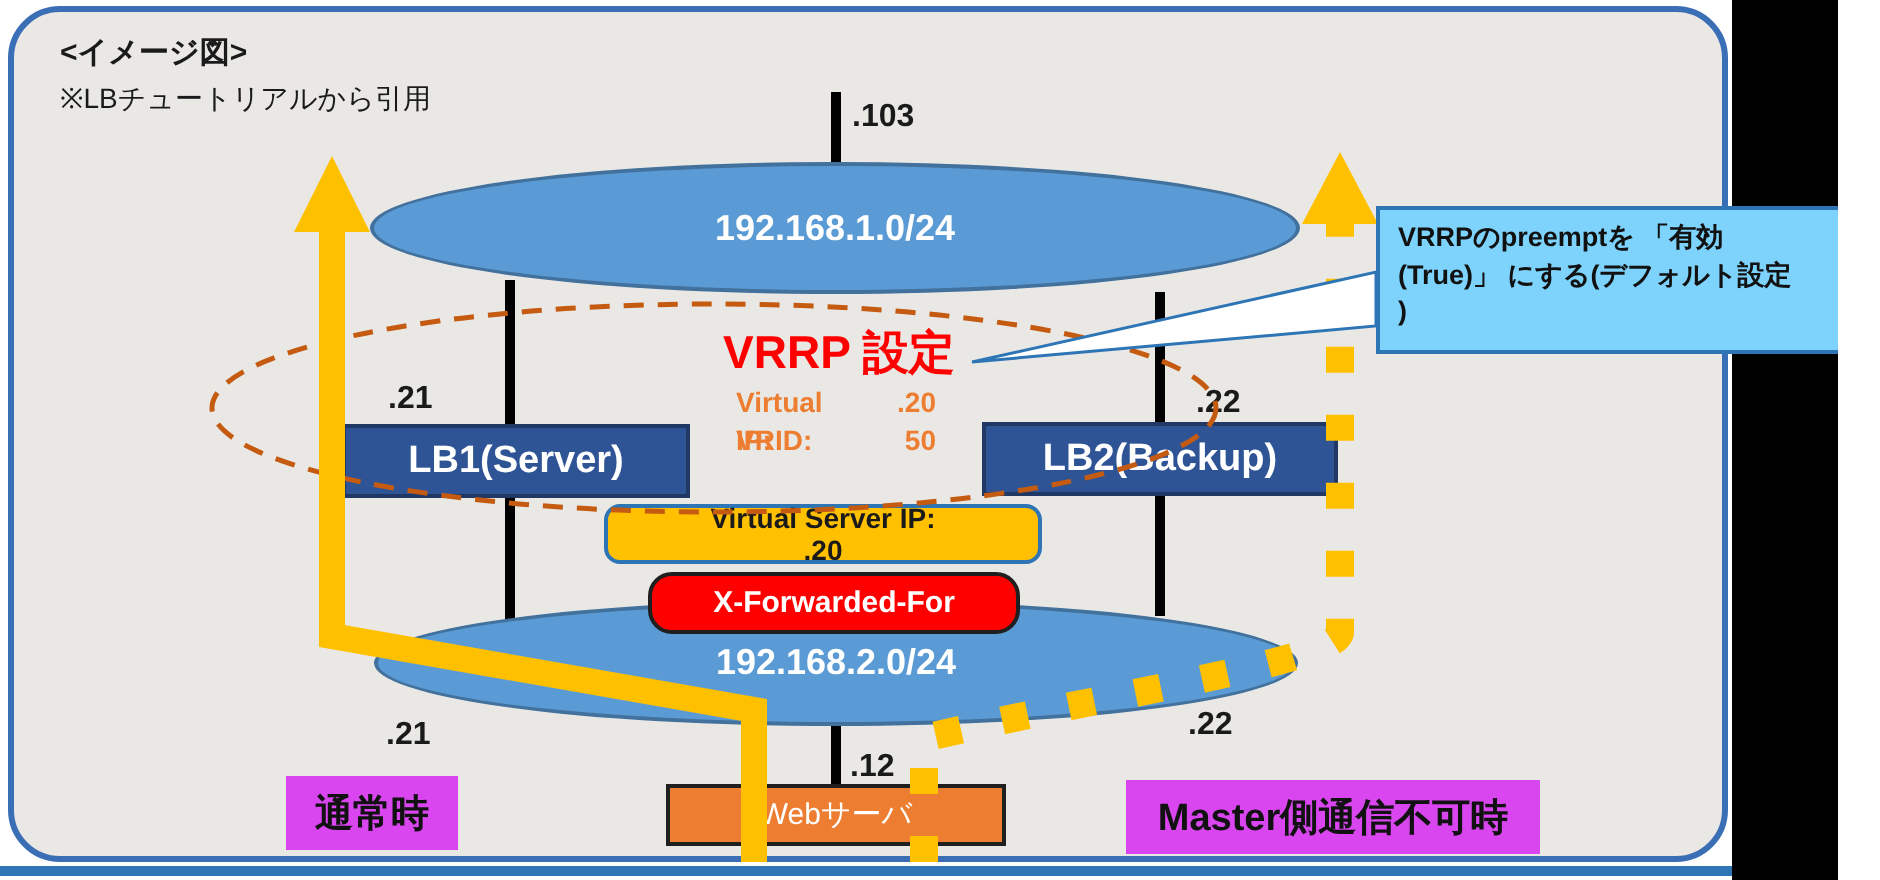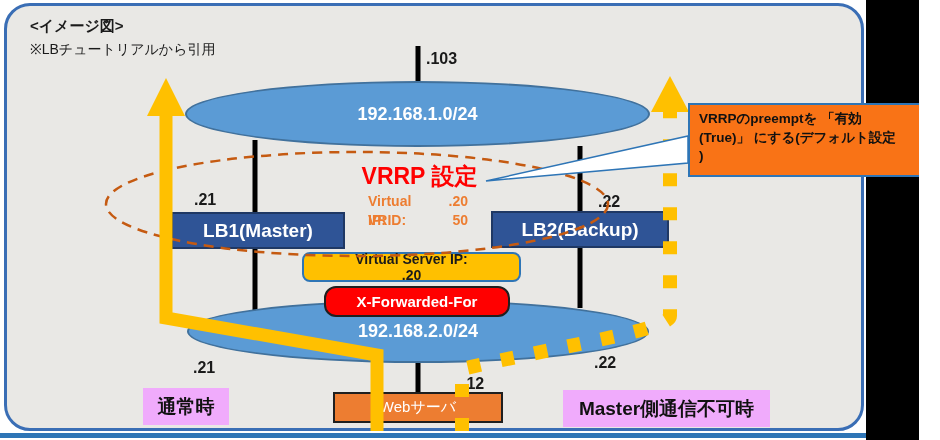--- a/index.html
+++ b/index.html
@@ -34,44 +34,44 @@
     background:#2F5496;border:2.5px solid #1F3864;color:#fff;font-size:19px;font-weight:600;
   }
   .lb1{left:171px;top:212px;width:174px;height:37px;}
   .lb2{left:491px;top:211px;width:178px;height:37px;}
   .ip-label{font-size:16px;font-weight:600;color:#1a1a1a;}
   .ip-pc{left:426px;top:50px;}
   .ip-lb1-up{left:194px;top:191px;}
   .ip-lb2-up{left:598px;top:193px;}
   .ip-lb1-low{left:193px;top:359px;}
   .ip-lb2-low{left:594px;top:354px;}
-  .ip-web{left:425px;top:375px;margin-left:37px;}
+  .ip-web{left:425px;top:375px;}
   .vrrp-title{left:337px;top:161px;width:165px;text-align:center;
     font-size:23px;font-weight:bold;color:#FF0000;}
   .vrrp-details{left:368px;top:192px;width:100px;font-size:14px;font-weight:bold;color:#ED7D31;}
   .vrrp-row{display:flex;justify-content:space-between;height:19px;line-height:19px;gap:32px;}
   .vsip-box{
     left:302px;top:252px;width:219px;height:30px;border-radius:8px;
     background:#FFC000;border:2px solid #2E75B6;color:#1a1a1a;
     display:flex;align-items:center;justify-content:center;font-size:14px;font-weight:bold;flex-direction:column;
   }
   .vsip-box .gap{width:14px;}
   .xff-box{
     left:324px;top:286px;width:186px;height:31px;border-radius:12px;
     background:#FF0000;border:2.5px solid #1f1f1f;color:#fff;
     display:flex;align-items:center;justify-content:center;font-size:15px;font-weight:bold;
   }
   .legend-box{
-    background:#f0abfc;color:#111;display:flex;align-items:center;justify-content:center;
+    background:#d946ef;color:#111;display:flex;align-items:center;justify-content:center;
     font-size:19px;font-weight:bold;
   }
   .legend-normal{left:143px;top:388px;width:86px;height:37px;}
   .legend-failover{left:563px;top:390px;width:207px;height:37px;}
   .callout-box{
-    left:688px;top:103px;width:239px;min-height:74px;background:#f97316;
+    left:688px;top:103px;width:239px;min-height:74px;background:#7dd3fc;
     border:2.5px solid #2E75B6;padding:5px 8px 4px 9px;
     font-size:13.5px;font-weight:bold;color:#111;line-height:1.38;
   }
 </style>
 </head>
 <body>
 
 <div class="canvas">
 
   <div class="black-right"></div>
@@ -94,21 +94,21 @@
     <span>192.168.1.0/24</span>
   </div>
   <div class="abs net-ellipse net2">
     <span>192.168.2.0/24</span>
   </div>
 
   <div class="abs node-box web-box">
     <span>Webサーバ</span>
   </div>
   <div class="abs lb-box lb1">
-    <span>LB1(Master)</span>
+    <span>LB1(Server)</span>
   </div>
   <div class="abs lb-box lb2">
     <span>LB2(Backup)</span>
   </div>
 
   <div class="abs ip-label ip-pc">.103</div>
   <div class="abs ip-label ip-lb1-up">.21</div>
   <div class="abs ip-label ip-lb2-up">.22</div>
   <div class="abs ip-label ip-lb1-low">.21</div>
   <div class="abs ip-label ip-lb2-low">.22</div>

